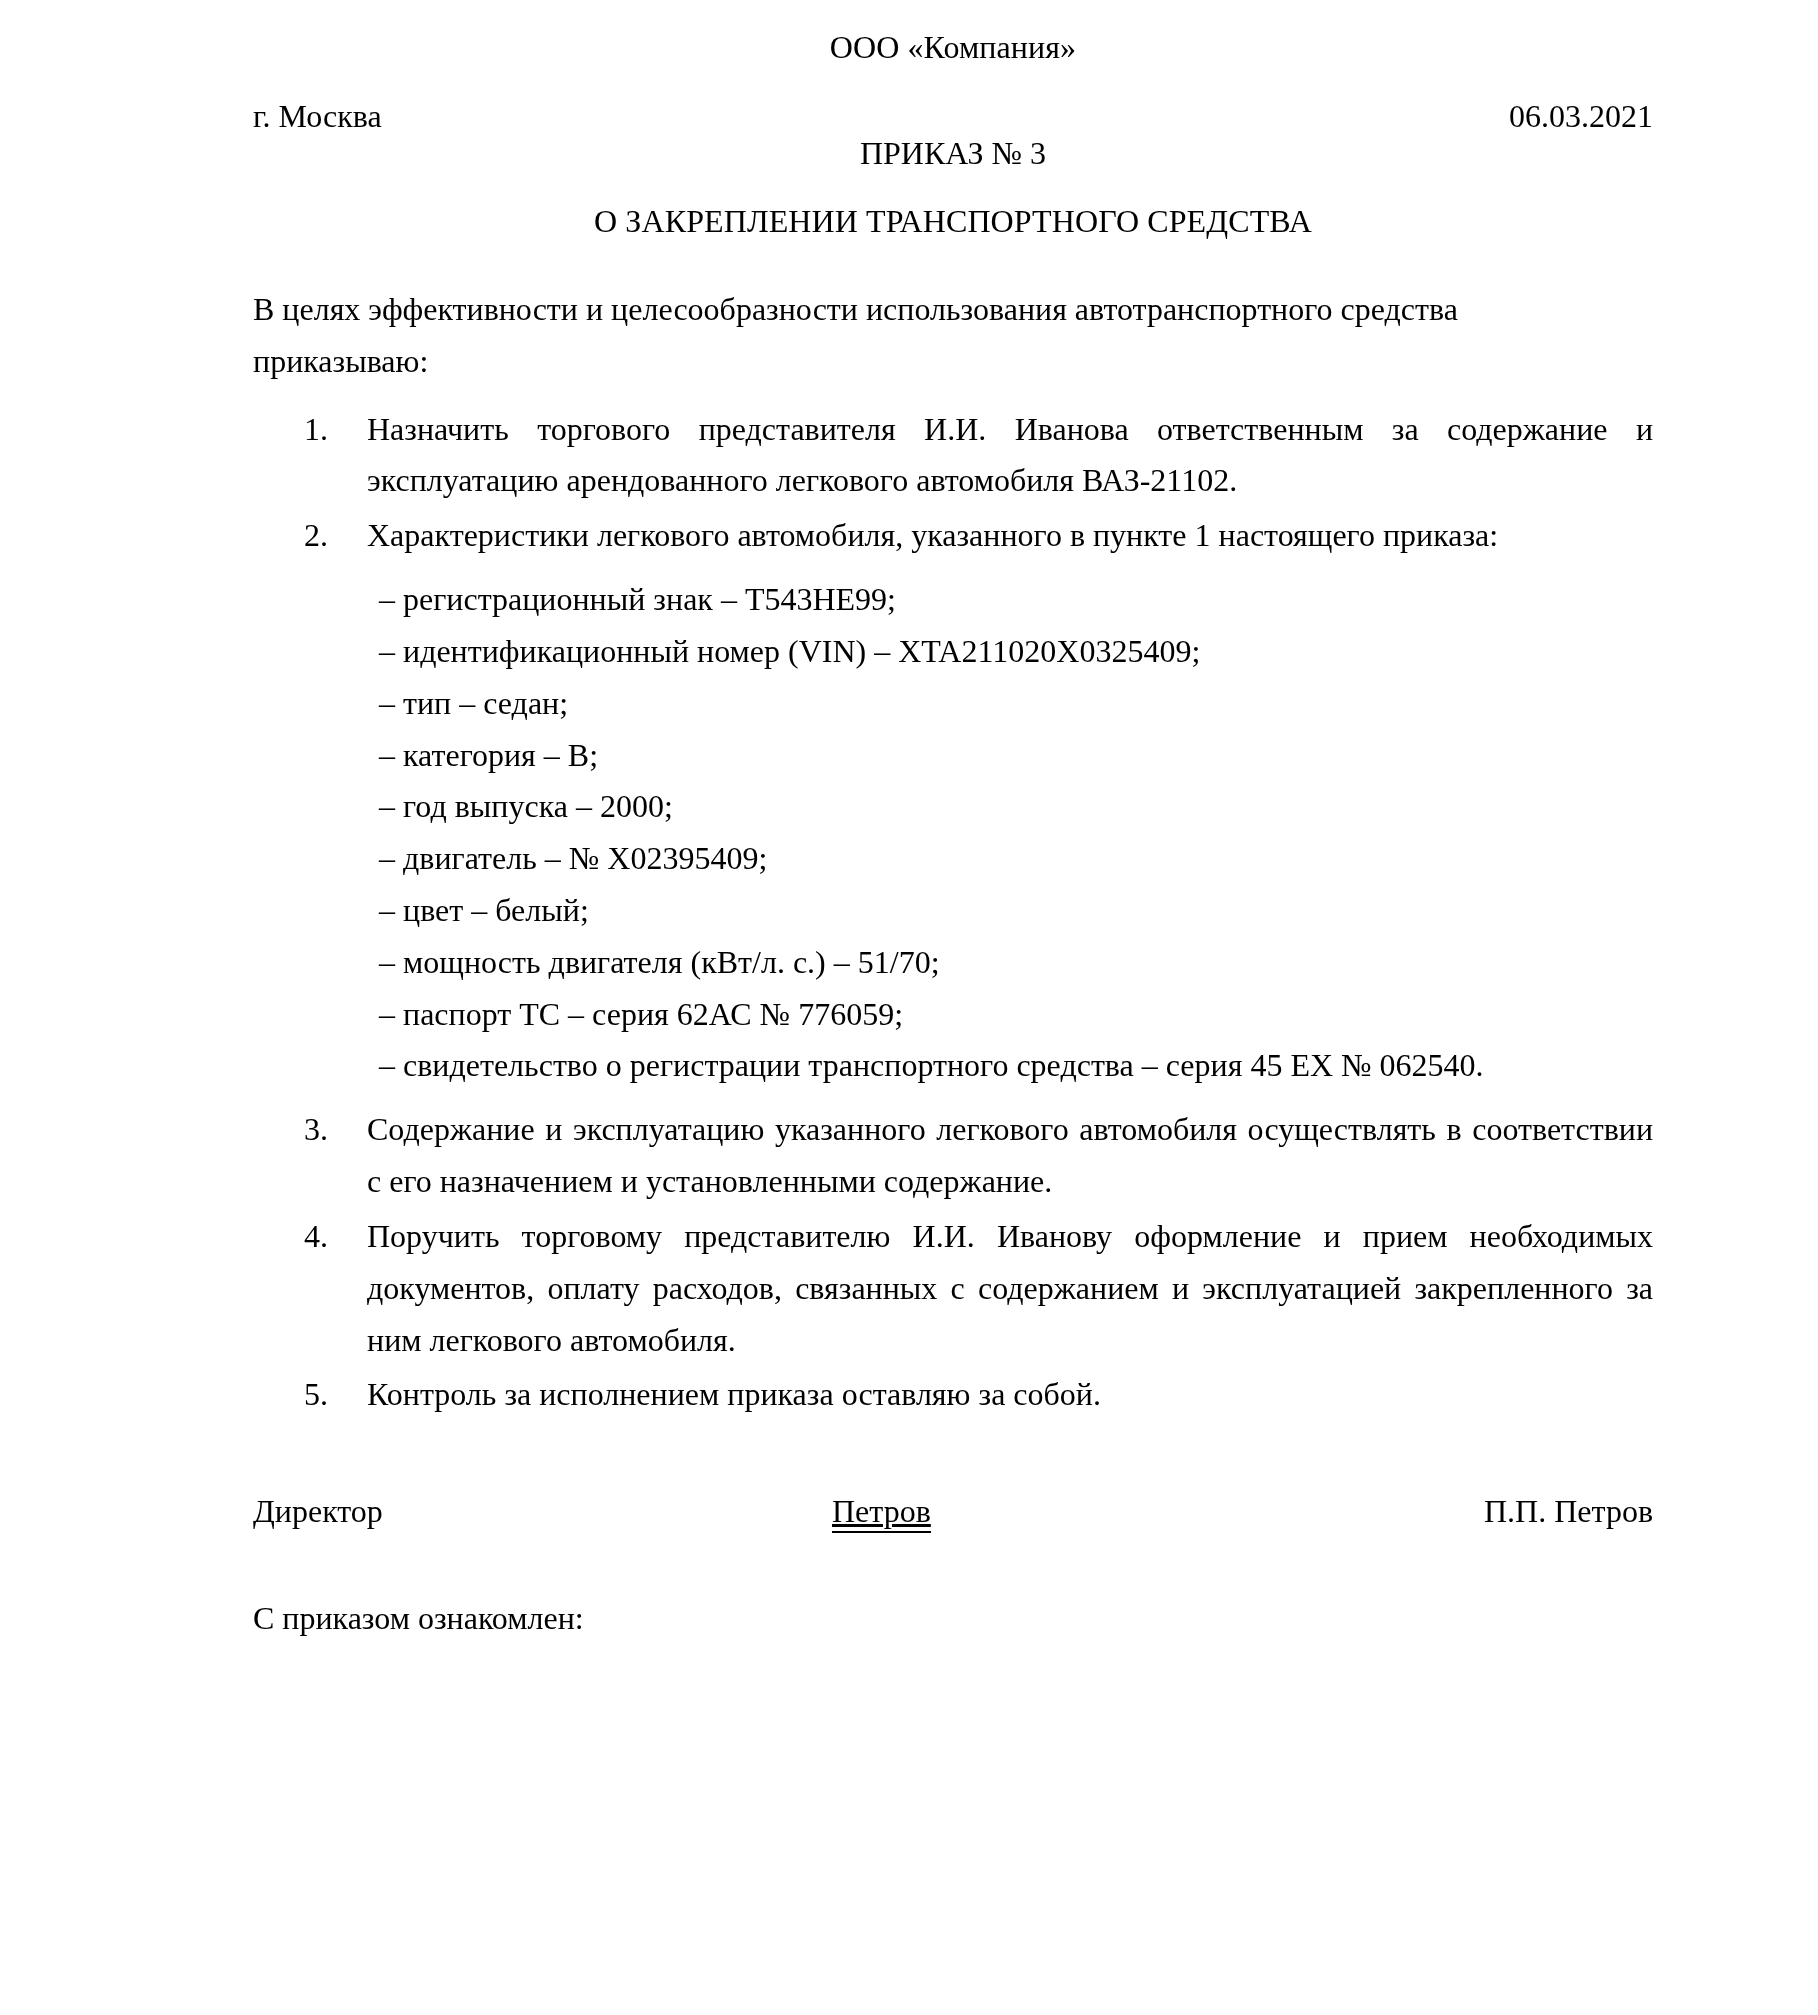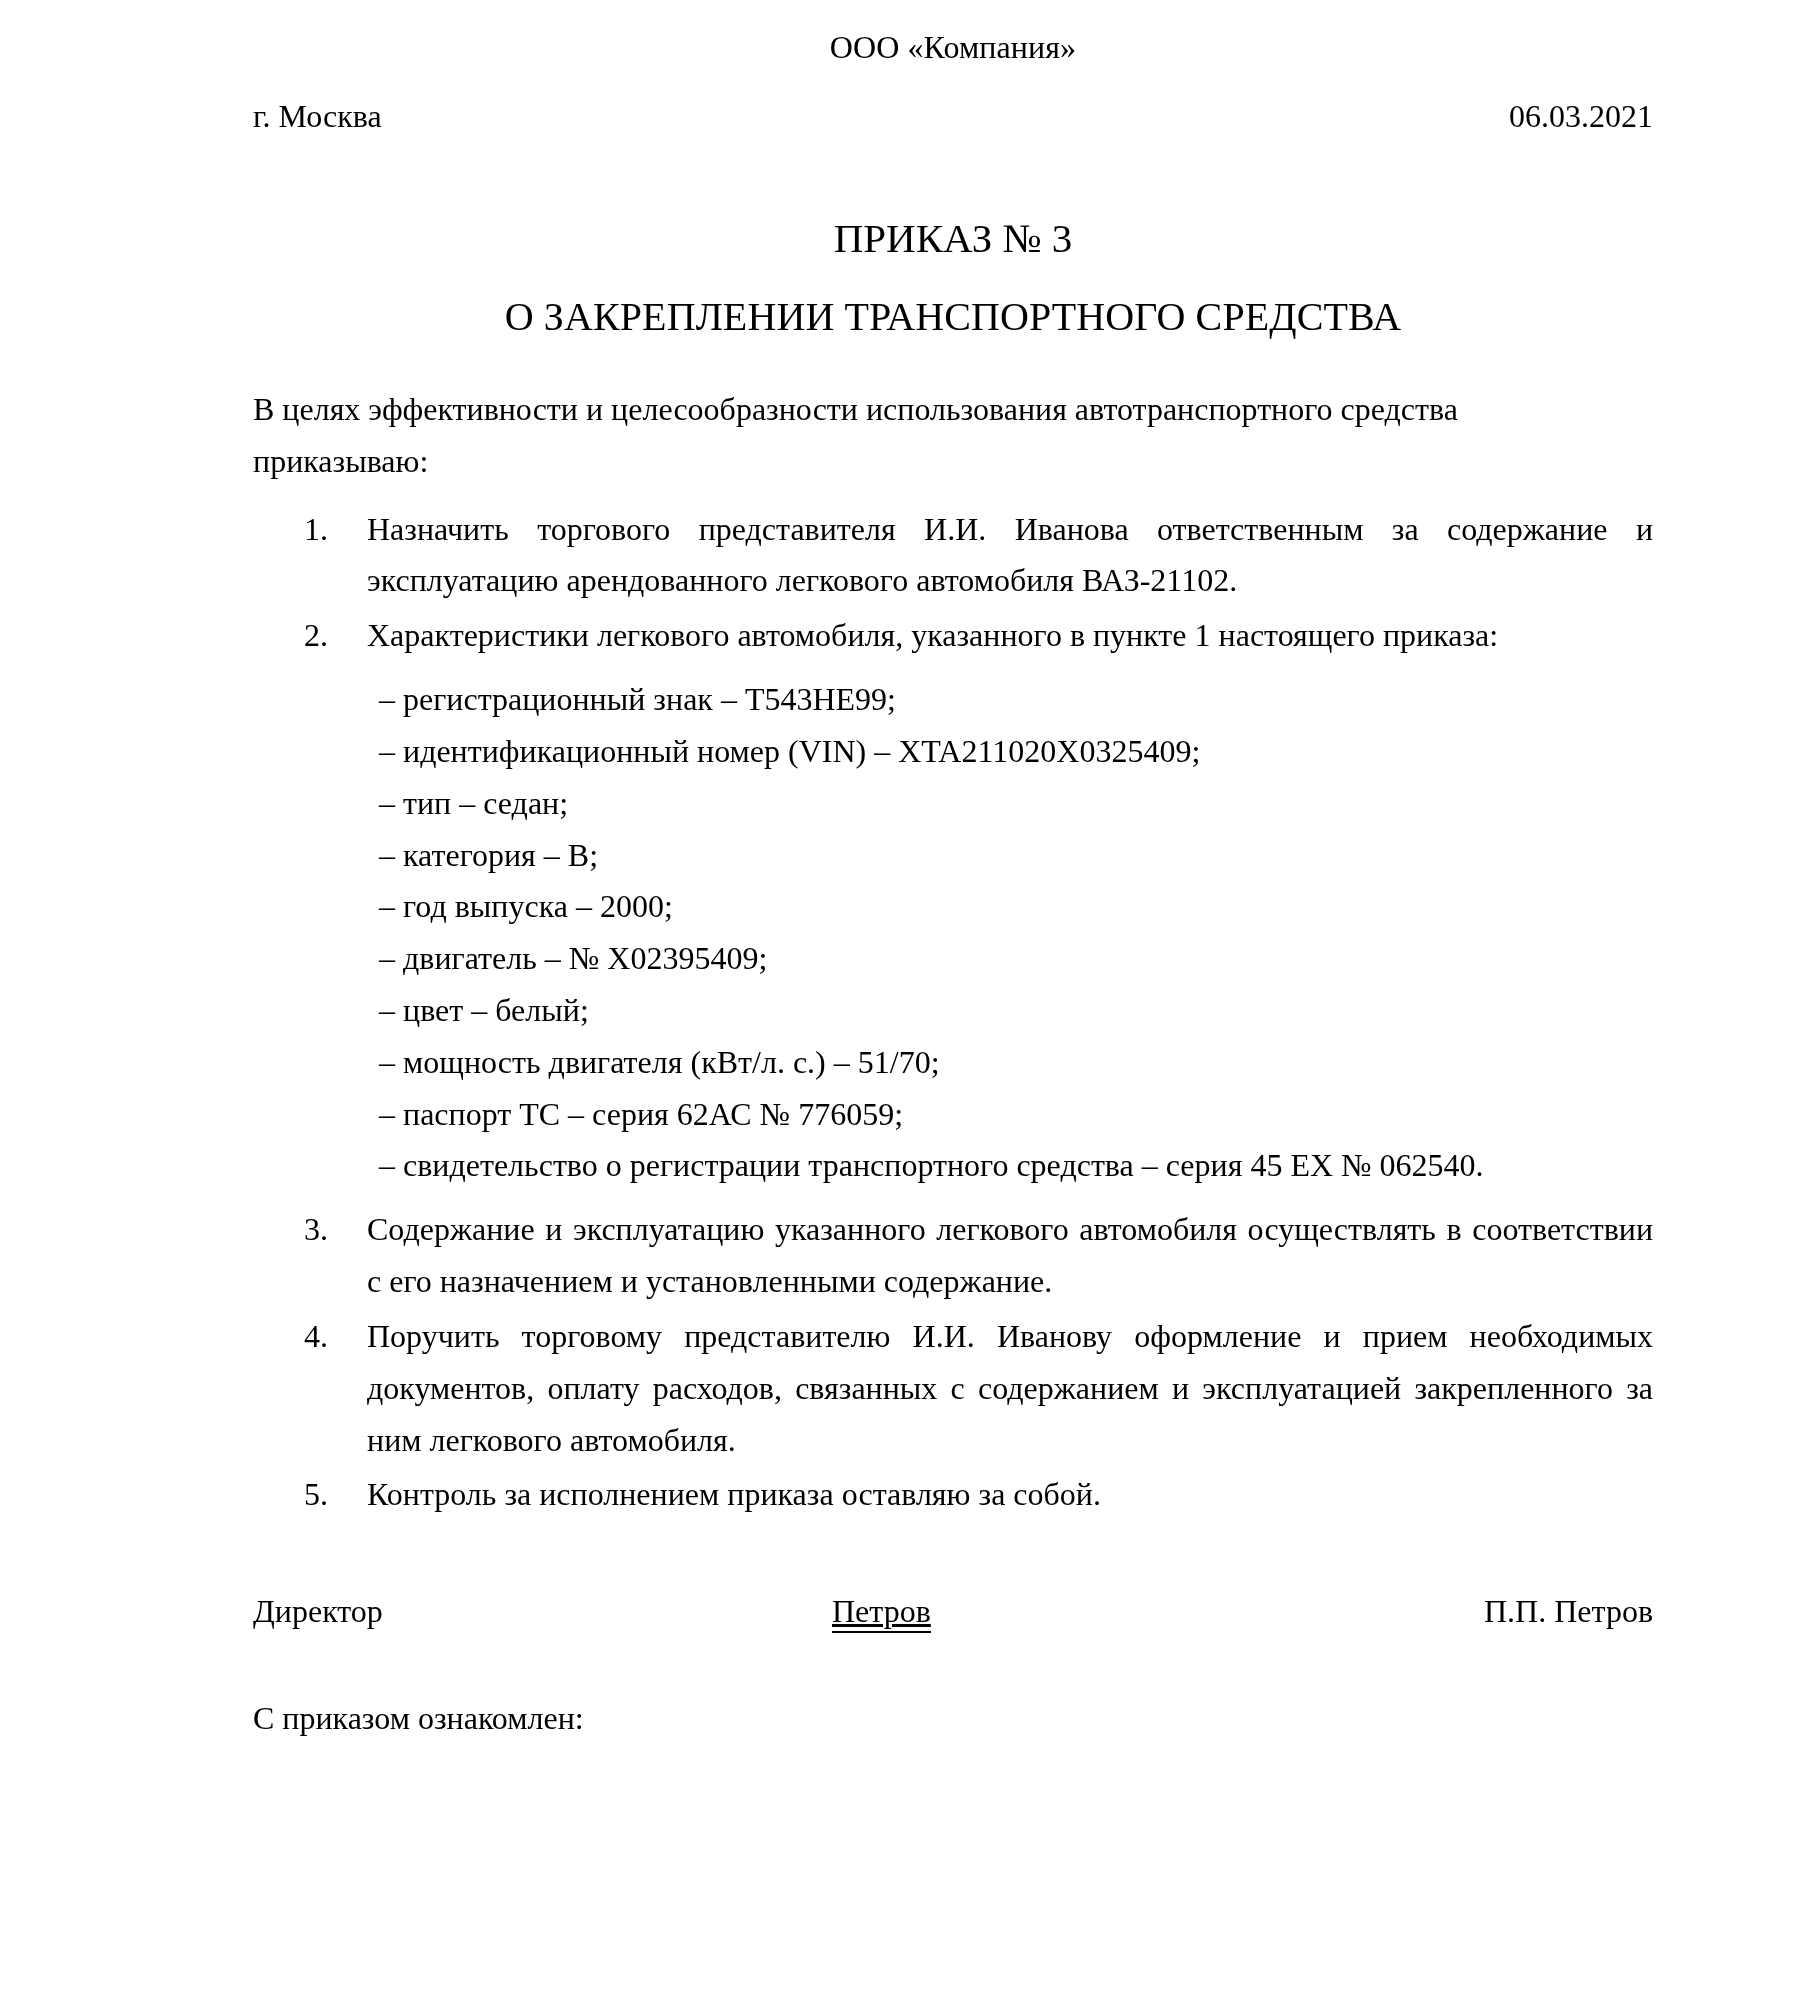--- a/index.html
+++ b/index.html
@@ -38,26 +38,25 @@
     justify-content: space-between;
     align-items: baseline;
     font-size: 32px;
     margin-top: 35px;
   }
   .place-date .date { text-align: right; }
 
   
   .order-no {
     text-align: center;
-    font-size: 41px;
-    margin-top: 79px;
+    font-size: 32px;
   }
   .order-subject {
     text-align: center;
-    font-size: 40px;
+    font-size: 32px;
     margin-top: 31px;
     letter-spacing: 0.1px;
   }
 
   
   .intro {
     font-size: 32px;
     line-height: 1.62;
     margin-top: 44px;
     text-align: justify;

